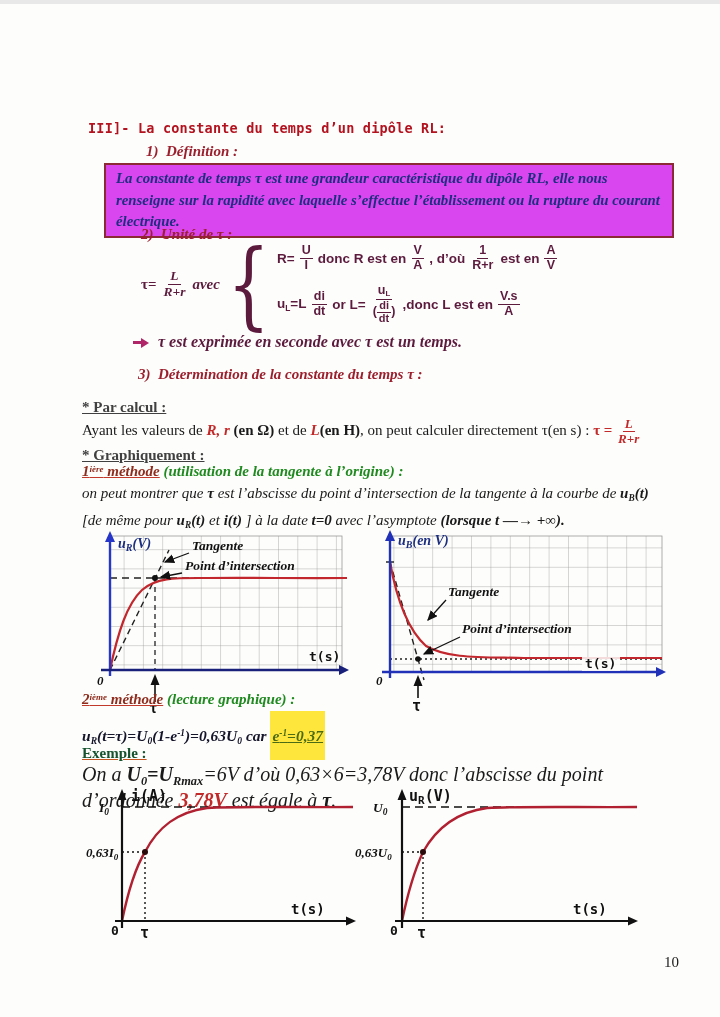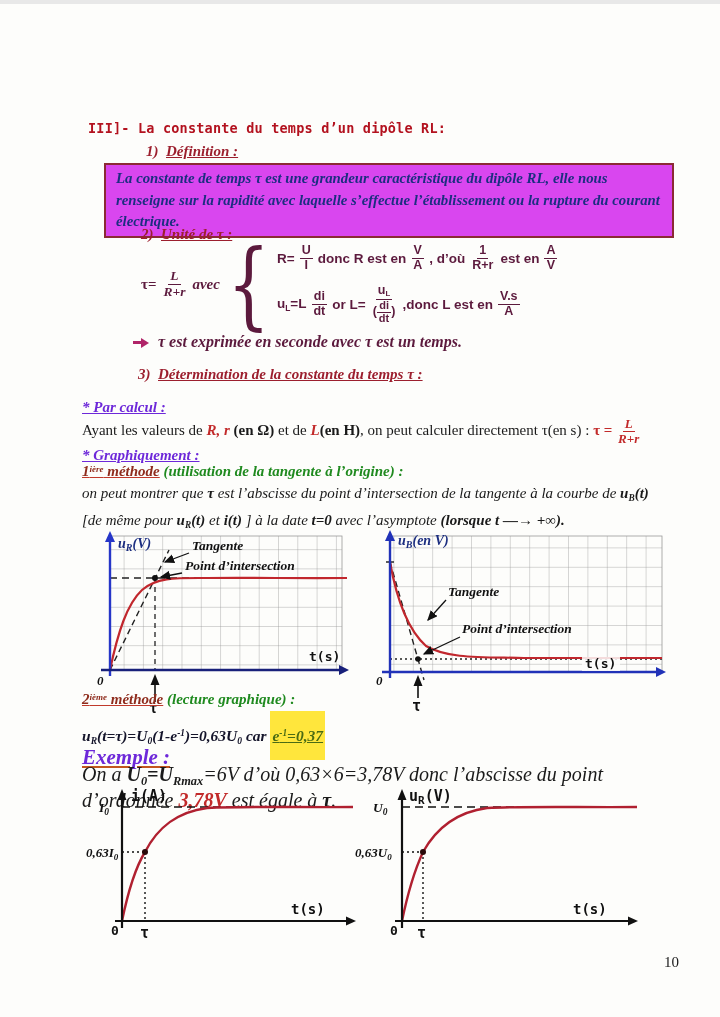--- a/index.html
+++ b/index.html
@@ -2,22 +2,22 @@
 <html><head>
 <meta charset="utf-8">
 <style>
   html,body{margin:0;padding:0;background:#e8e8e8;}
   .page{position:relative;width:720px;height:1017px;margin:4px auto;background:#fdfdfb;
         font-family:"Liberation Serif",serif;color:#1a1a1a;overflow:hidden;}
   .abs{position:absolute;}
   
   .mono-title{font-family:"DejaVu Sans Mono",monospace;font-weight:bold;color:#b3121f;font-size:13.5px;letter-spacing:.2px;}
   .rhead{color:#9c1f2e;font-weight:bold;font-style:italic;font-size:15px;}
-  .rhead .u{text-decoration:underline;text-align:center;}
-  .ghead{color:#6d28d9;font-weight:bold;font-style:italic;font-size:15px;text-decoration:underline;}
+  .rhead .u{text-align:center;}
+  .ghead{color:#404040;font-weight:bold;font-size:15px;text-decoration:underline;}
   .green{color:#1f8a1f;font-weight:bold;font-style:italic;}
   .m1red{color:#8f2c1d;font-weight:bold;font-style:italic;text-decoration:underline;text-decoration-color:#c0392b;}
   
   .defbox{box-sizing:border-box;width:570px;border:2px solid #8b2a35;background:#d946ef;
           padding:3px 10px;font-size:14.8px;font-weight:bold;font-style:italic;color:#1c2e80;line-height:1.46;}
   
   .fwrap{display:flex;align-items:center;gap:6px;}
   .plum{color:#5c1a3d;}
   .taueq{display:flex;align-items:center;gap:5px;font-weight:bold;font-size:15px;}
   .brace{font-family:"DejaVu Serif",serif;font-size:96px;font-weight:400;color:#5c1a3d;line-height:.88;transform:scaleX(.7);margin:0 -8px;}
@@ -35,21 +35,21 @@
   .arrow-icon{display:inline-block;position:relative;width:16px;height:9px;margin-right:5px;}
   .arrow-icon::before{content:"";position:absolute;left:0;top:3px;width:9px;height:3px;background:#b02468;}
   .arrow-icon::after{content:"";position:absolute;left:8px;top:-0.5px;border-left:8px solid #b02468;
                      border-top:5px solid transparent;border-bottom:5px solid transparent;}
   
   .body{font-size:15px;}
   .it{font-style:italic;}
   .b{font-weight:bold;}
   .bi{font-weight:bold;font-style:italic;}
   .red{color:#c22a2a;}
-  .exh{color:#6d28d9;font-weight:bold;font-style:italic;font-size:21px;
+  .exh{color:#14532d;font-weight:bold;font-size:15px;
        text-decoration:underline;text-decoration-color:#c2551f;}
   .hl{background:#ffe63c;color:#4a6b14;text-decoration:underline;padding:16px 2px;}
   
   .gt{font-family:"Liberation Serif",serif;font-weight:bold;font-style:italic;}
   .gm{font-family:"DejaVu Sans Mono",monospace;font-weight:bold;}
 </style>
 </head>
 <body>
 
 <div class="page">

